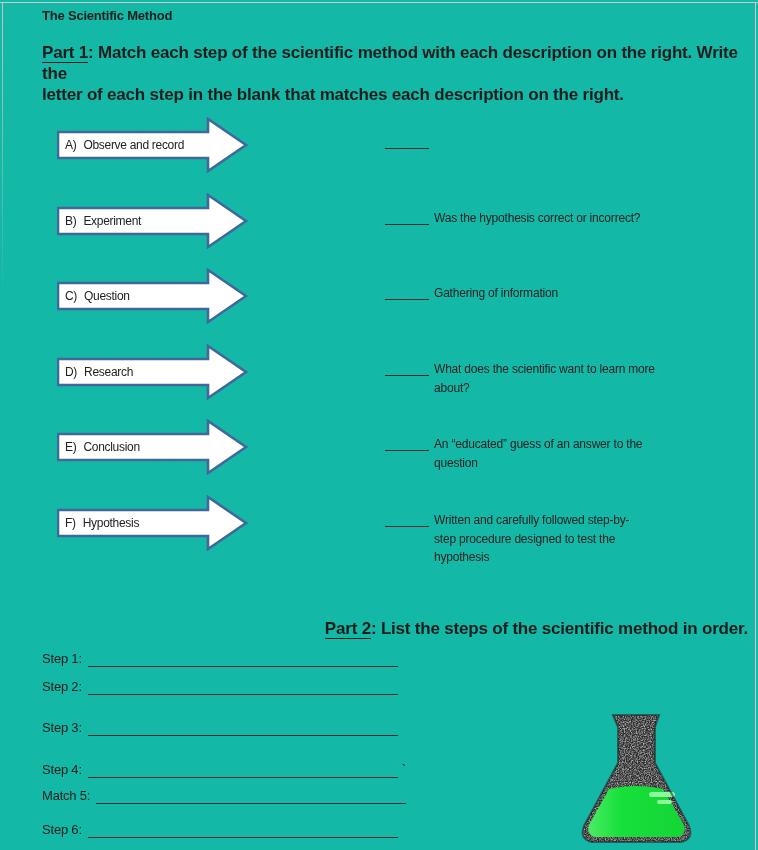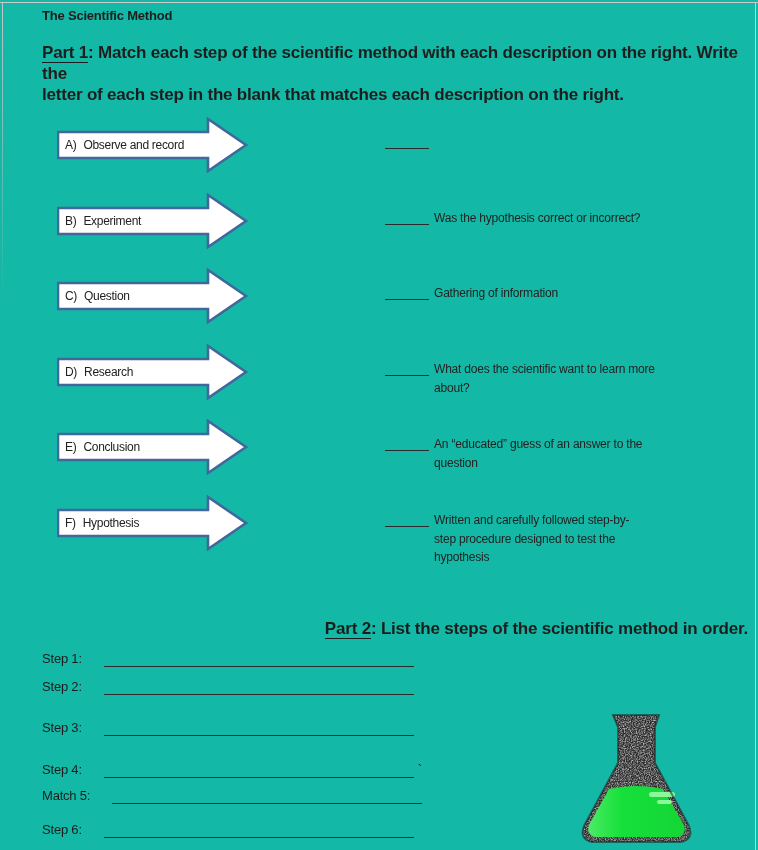--- a/index.html
+++ b/index.html
@@ -51,21 +51,21 @@
   }
   .desc-text{
     flex:0 0 auto;width:290px;
     font-size:12px;line-height:18.5px;letter-spacing:-0.2px;
     white-space:pre-wrap;color:#222;
   }
 
   .steps{position:absolute;left:42px;top:651px;width:420px;}
   .step-row{position:absolute;left:0;height:22px;display:flex;align-items:flex-start;
     font-size:13px;letter-spacing:-0.2px;}
-  .step-label{flex:0 0 auto;margin-right:22px;}
+  .step-label{flex:0 0 auto;margin-right:6px;}
   .step-line{
     flex:0 0 auto;width:310px;height:15px;
     border-bottom:1.6px solid #2b2b2b;
   }
   .stray{margin-left:4px;font-size:13px;}
 
   .flask-wrap{position:absolute;left:575px;top:712px;width:122px;height:136px;}
 </style>
 </head>
 <body>

